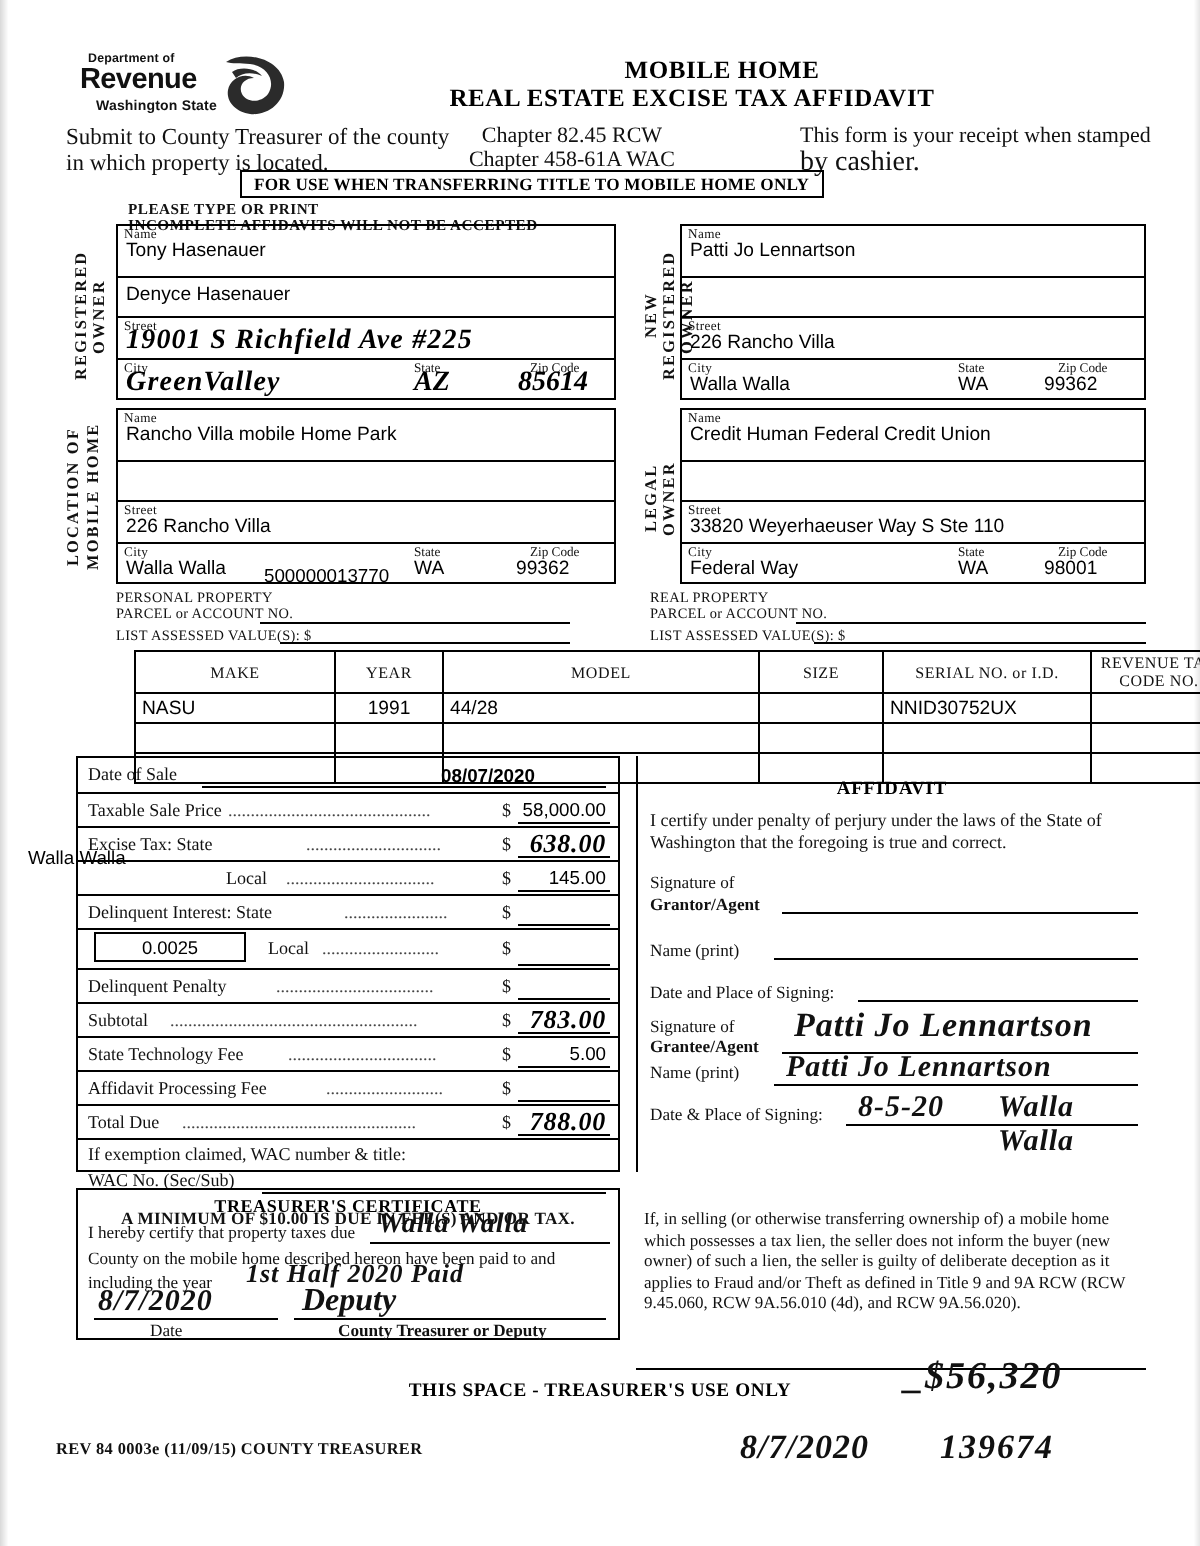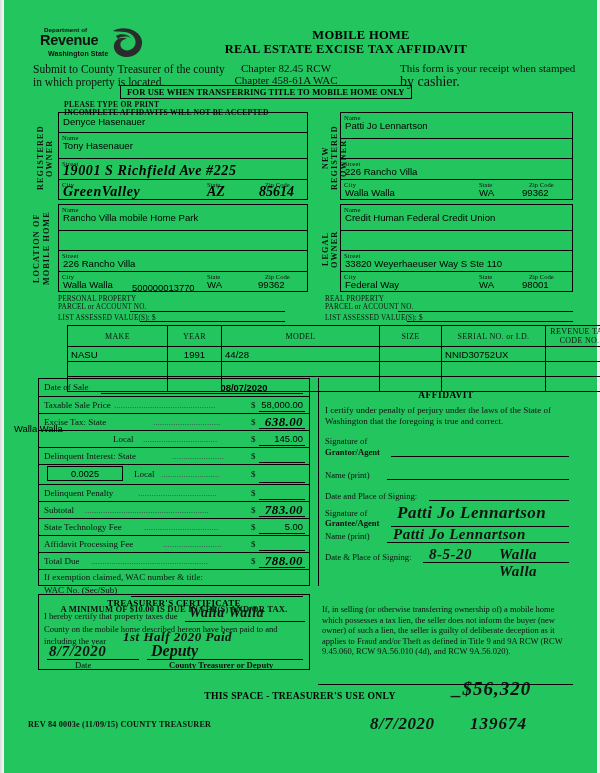--- a/index.html
+++ b/index.html
@@ -1,18 +1,18 @@
 <!DOCTYPE html>
 <html><head>
 <meta charset="utf-8">
 <style>
   html,body{margin:0;padding:0;background:#8a8a8a;}
   body{font-family:"Liberation Serif", serif;}
   .page{
-    position:relative;width:600px;height:773px;background:#22c55e;
+    position:relative;width:600px;height:773px;background:#ffffff;
     overflow:hidden;
   }
   .scan-edge{position:absolute;left:0;top:0;width:4px;height:773px;
     background:linear-gradient(to right,#d9d9d9,#fdfdfd);}
   .scan-edge-r{position:absolute;right:0;top:0;width:3px;height:773px;
     background:linear-gradient(to left,#e6e6e6,#fefefe);}
 
   
   .hdr{position:absolute;left:0;top:0;width:600px;height:105px;}
   .logo{position:absolute;left:38px;top:26px;width:108px;height:36px;}
@@ -151,26 +151,26 @@
     <div class="chap2">Chapter 458-61A WAC</div>
     <div class="rcpt1">This form is your receipt when stamped</div>
     <div class="rcpt2">by cashier.</div>
     <div class="useonly">FOR USE WHEN TRANSFERRING TITLE TO MOBILE HOME ONLY</div>
     <div class="pleasetype">PLEASE TYPE OR PRINT</div>
     <div class="incomplete">INCOMPLETE AFFIDAVITS WILL NOT BE ACCEPTED</div>
   </div>
 
   <div class="vlabel" style="left:36px;top:118px;height:80px;width:12px;">REGISTERED OWNER</div>
   <div class="pbox" style="left:58px;top:112px;width:250px;height:88px;">
-    <div class="prow" style="height:20px;">
-      <span class="fval" style="top:3px;">Denyce Hasenauer</span>
-    </div>
     <div class="prow" style="height:26px;">
       <span class="flabel">Name</span>
       <span class="fval">Tony Hasenauer</span>
+    </div>
+    <div class="prow" style="height:20px;">
+      <span class="fval" style="top:3px;">Denyce Hasenauer</span>
     </div>
     <div class="prow" style="height:21px;">
       <span class="flabel">Street</span>
       <span class="fval hand">19001 S Richfield Ave #225</span>
     </div>
     <div class="prow" style="height:21px;">
       <span class="flabel">City</span>
       <span class="fval hand">GreenValley</span>
       <span class="sublabel" style="left:148px;">State</span>
       <span class="subval hand" style="left:148px;">AZ</span>

